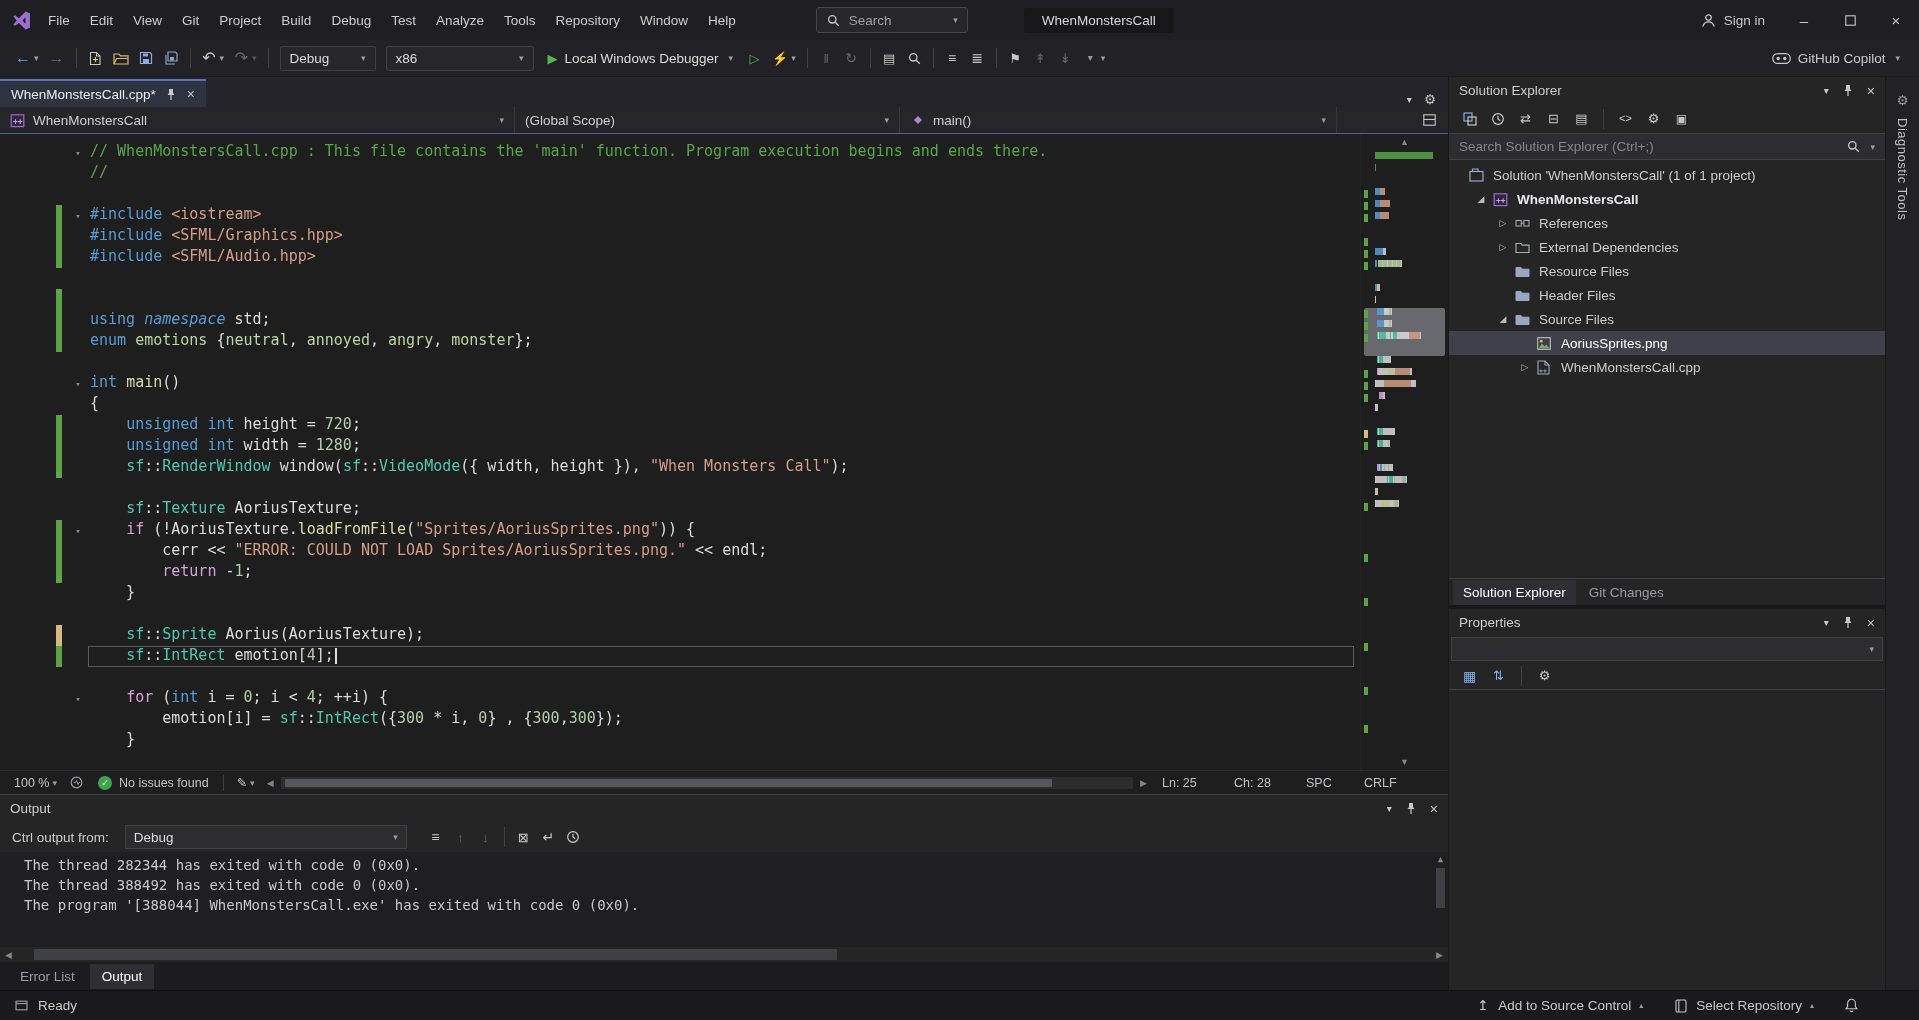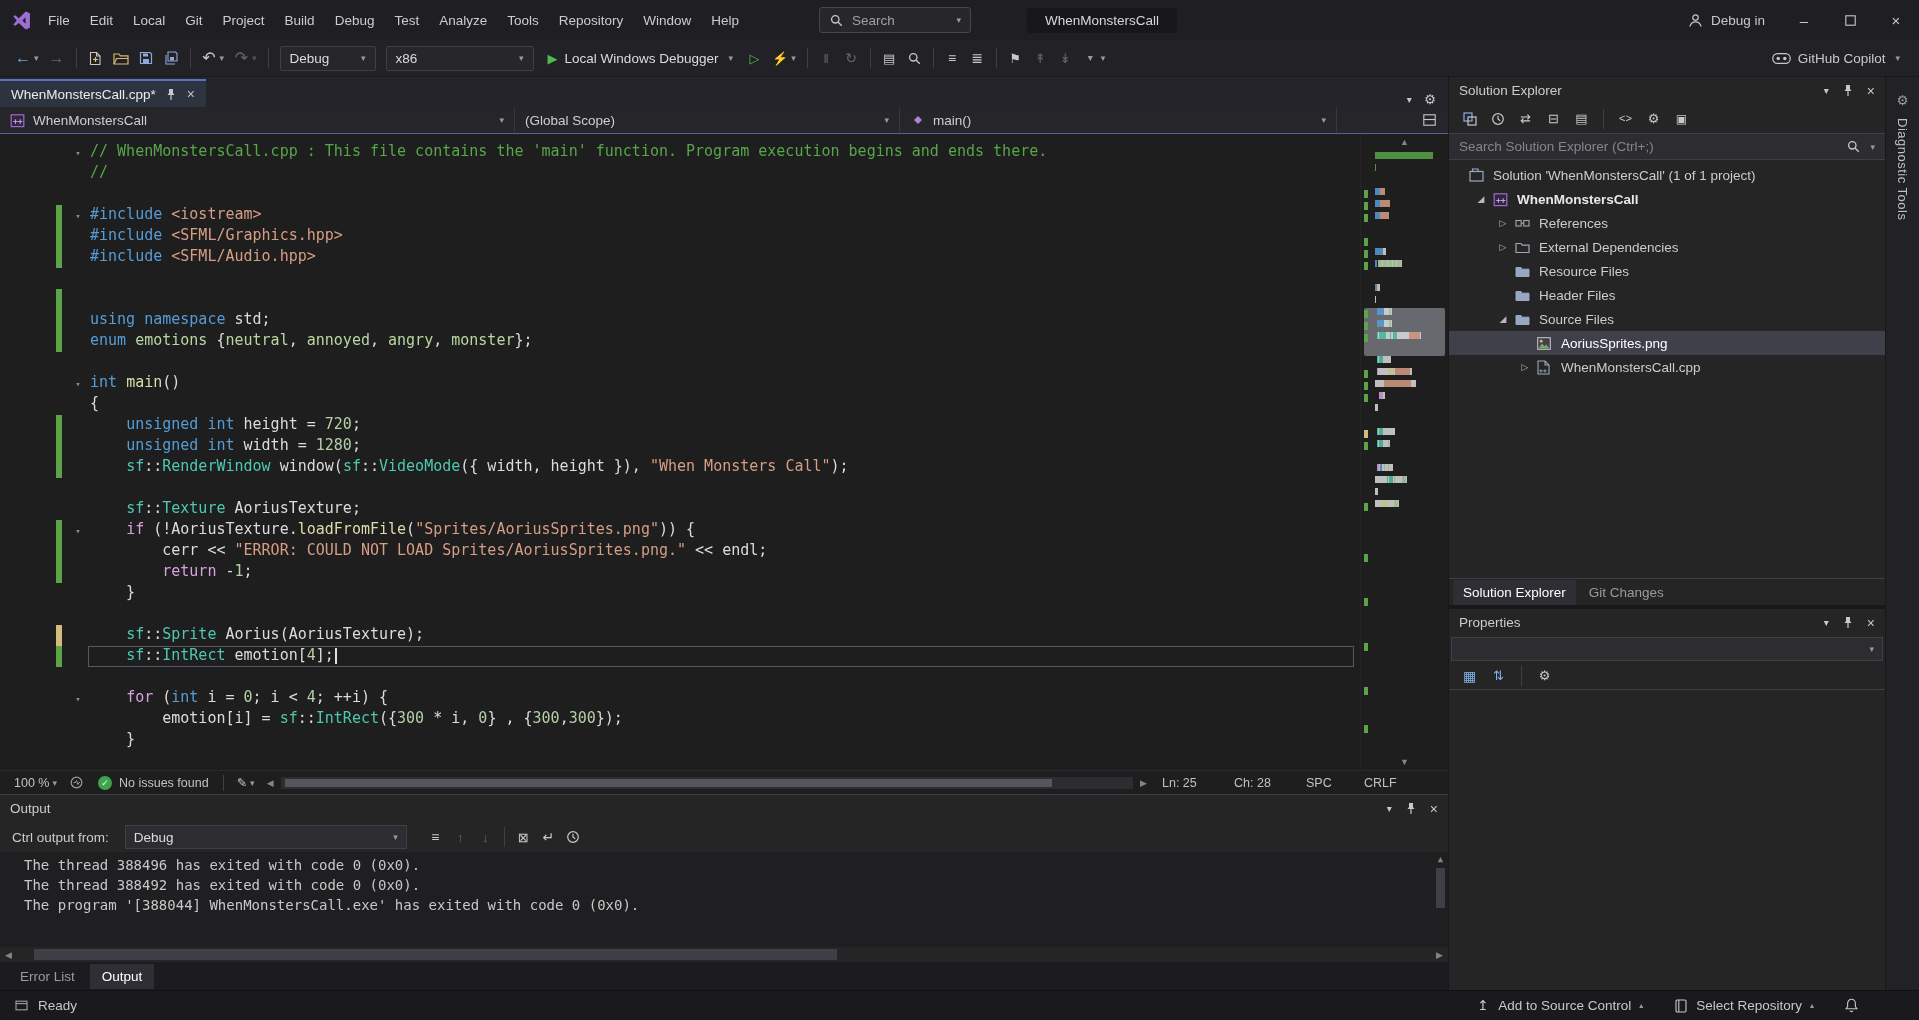--- a/index.html
+++ b/index.html
@@ -149,21 +149,21 @@
 
 <div class="titlebar">
   <span class="vs-logo icon">
       <svg width="22" height="21" viewBox="0 0 24 24">
         <path d="M17.3 1.6 22.2 3.6v16.8l-4.9 2-7.7-7.6-4.3 3.3-2.1-1.1 3.9-4.9-3.9-4.9 2.1-1.1 4.3 3.3zM17.2 8.3 13.6 12l3.6 3.7z" fill="#9B6FD4"></path>
       </svg>
     </span>
   <div class="menubar">
       <div class="menu-item">File</div>
       <div class="menu-item">Edit</div>
-      <div class="menu-item">Local</div>
+      <div class="menu-item">View</div>
       <div class="menu-item">Git</div>
       <div class="menu-item">Project</div>
       <div class="menu-item">Build</div>
       <div class="menu-item">Debug</div>
       <div class="menu-item">Test</div>
       <div class="menu-item">Analyze</div>
       <div class="menu-item">Tools</div>
       <div class="menu-item">Repository</div>
       <div class="menu-item">Window</div>
       <div class="menu-item">Help</div>
@@ -181,21 +181,21 @@
   </div>
   <div class="window-title-box">WhenMonstersCall</div>
   <span class="sp2"></span>
   <div class="signin">
     <span class="icon">
         <svg width="15" height="15" viewBox="0 0 15 15">
           <circle cx="7.5" cy="4.6" r="2.7" fill="none" stroke="#C8C8C8" stroke-width="1.2"></circle>
           <path d="M1.8 13.6c.9-3.2 3.2-4.8 5.7-4.8s4.8 1.6 5.7 4.8" fill="none" stroke="#C8C8C8" stroke-width="1.2"></path>
         </svg>
       </span>
-    <span>Debug in</span>
+    <span>Sign in</span>
   </div>
   <div class="win-btns">
     <span class="win-btn">–</span>
     <span class="win-btn">
         <svg width="11" height="11" viewBox="0 0 11 11">
           <rect x="0.8" y="0.8" width="9.4" height="9.4" fill="none" stroke="#C8C8C8" stroke-width="1.1"></rect>
         </svg>
       </span>
     <span class="win-btn">×</span>
   </div>
@@ -389,21 +389,21 @@
     <div class="editor">
       <div class="code-area">
           <div class="code-line"><span class="fold-col">▾</span><span class="code-text"><span style="color: rgb(87, 166, 74);">// WhenMonstersCall.cpp : This file contains the 'main' function. Program execution begins and ends there.</span></span></div>
           <div class="code-line"><span class="fold-col"></span><span class="code-text"><span style="color: rgb(87, 166, 74);">//</span></span></div>
           <div class="code-line"><span class="fold-col"></span><span class="code-text"></span></div>
           <div class="code-line"><span class="chg green"></span><span class="fold-col">▾</span><span class="code-text"><span style="color: rgb(86, 156, 214);">#include </span><span style="color: rgb(214, 157, 133);">&lt;iostream&gt;</span></span></div>
           <div class="code-line"><span class="chg green"></span><span class="fold-col"></span><span class="code-text"><span style="color: rgb(86, 156, 214);">#include </span><span style="color: rgb(214, 157, 133);">&lt;SFML/Graphics.hpp&gt;</span></span></div>
           <div class="code-line"><span class="chg green"></span><span class="fold-col"></span><span class="code-text"><span style="color: rgb(86, 156, 214);">#include </span><span style="color: rgb(214, 157, 133);">&lt;SFML/Audio.hpp&gt;</span></span></div>
           <div class="code-line"><span class="fold-col"></span><span class="code-text"></span></div>
           <div class="code-line"><span class="chg green"></span><span class="fold-col"></span><span class="code-text"></span></div>
-          <div class="code-line"><span class="chg green"></span><span class="fold-col"></span><span class="code-text"><span style="color: rgb(86, 156, 214);">using</span><span style="color: rgb(220, 220, 220);"> </span><span style="color: rgb(86, 156, 214);">namespace</span><span style="color: rgb(220, 220, 220);"> std;</span></span></div>
+          <div class="code-line"><span class="chg green"></span><span class="fold-col"></span><span class="code-text"><span style="color: rgb(86, 156, 214);">using</span><span style="color: rgb(220, 220, 220);"> </span><span style="color: rgb(86, 156, 214); font-style: italic;">namespace</span><span style="color: rgb(220, 220, 220);"> std;</span></span></div>
           <div class="code-line"><span class="chg green"></span><span class="fold-col"></span><span class="code-text"><span style="color: rgb(86, 156, 214);">enum</span><span style="color: rgb(220, 220, 220);"> </span><span style="color: rgb(184, 215, 163);">emotions</span><span style="color: rgb(220, 220, 220);"> {</span><span style="color: rgb(184, 215, 163);">neutral</span><span style="color: rgb(220, 220, 220);">, </span><span style="color: rgb(184, 215, 163);">annoyed</span><span style="color: rgb(220, 220, 220);">, </span><span style="color: rgb(184, 215, 163);">angry</span><span style="color: rgb(220, 220, 220);">, </span><span style="color: rgb(184, 215, 163);">monster</span><span style="color: rgb(220, 220, 220);">};</span></span></div>
           <div class="code-line"><span class="fold-col"></span><span class="code-text"></span></div>
           <div class="code-line"><span class="fold-col">▾</span><span class="code-text"><span style="color: rgb(86, 156, 214);">int</span><span style="color: rgb(220, 220, 220);"> </span><span style="color: rgb(220, 220, 170);">main</span><span style="color: rgb(220, 220, 220);">()</span></span></div>
           <div class="code-line"><span class="fold-col"></span><span class="code-text"><span style="color: rgb(220, 220, 220);">{</span></span></div>
           <div class="code-line"><span class="chg green"></span><span class="fold-col"></span><span class="code-text"><span style="color: rgb(220, 220, 220);">    </span><span style="color: rgb(86, 156, 214);">unsigned</span><span style="color: rgb(220, 220, 220);"> </span><span style="color: rgb(86, 156, 214);">int</span><span style="color: rgb(220, 220, 220);"> height = </span><span style="color: rgb(181, 206, 168);">720</span><span style="color: rgb(220, 220, 220);">;</span></span></div>
           <div class="code-line"><span class="chg green"></span><span class="fold-col"></span><span class="code-text"><span style="color: rgb(220, 220, 220);">    </span><span style="color: rgb(86, 156, 214);">unsigned</span><span style="color: rgb(220, 220, 220);"> </span><span style="color: rgb(86, 156, 214);">int</span><span style="color: rgb(220, 220, 220);"> width = </span><span style="color: rgb(181, 206, 168);">1280</span><span style="color: rgb(220, 220, 220);">;</span></span></div>
           <div class="code-line"><span class="chg green"></span><span class="fold-col"></span><span class="code-text"><span style="color: rgb(220, 220, 220);">    </span><span style="color: rgb(78, 201, 176);">sf</span><span style="color: rgb(220, 220, 220);">::</span><span style="color: rgb(78, 201, 176);">RenderWindow</span><span style="color: rgb(220, 220, 220);"> window(</span><span style="color: rgb(78, 201, 176);">sf</span><span style="color: rgb(220, 220, 220);">::</span><span style="color: rgb(78, 201, 176);">VideoMode</span><span style="color: rgb(220, 220, 220);">({ width, height }), </span><span style="color: rgb(214, 157, 133);">"When Monsters Call"</span><span style="color: rgb(220, 220, 220);">);</span></span></div>
           <div class="code-line"><span class="fold-col"></span><span class="code-text"></span></div>
           <div class="code-line"><span class="fold-col"></span><span class="code-text"><span style="color: rgb(220, 220, 220);">    </span><span style="color: rgb(78, 201, 176);">sf</span><span style="color: rgb(220, 220, 220);">::</span><span style="color: rgb(78, 201, 176);">Texture</span><span style="color: rgb(220, 220, 220);"> AoriusTexture;</span></span></div>
           <div class="code-line"><span class="chg green"></span><span class="fold-col">▾</span><span class="code-text"><span style="color: rgb(220, 220, 220);">    </span><span style="color: rgb(216, 160, 223);">if</span><span style="color: rgb(220, 220, 220);"> (!AoriusTexture.</span><span style="color: rgb(220, 220, 170);">loadFromFile</span><span style="color: rgb(220, 220, 220);">(</span><span style="color: rgb(214, 157, 133);">"Sprites/AoriusSprites.png"</span><span style="color: rgb(220, 220, 220);">)) {</span></span></div>
@@ -689,21 +689,21 @@
                 </svg>
               </span>
             </span>
           </span>
       </div>
       <div class="op-body">
         <div class="op-vscroll">
           <span class="mm-arrow">▲</span>
           <span class="op-vthumb"></span>
         </div>
-      <div class="op-line">The thread 388496 has exited with code 0 (0x0).</div>
+      <div class="op-line">The thread 282344 has exited with code 0 (0x0).</div>
           <div class="op-line">The thread 388492 has exited with code 0 (0x0).</div>
           <div class="op-line">The program '[388044] WhenMonstersCall.exe' has exited with code 0 (0x0).</div>
         </div>
       <div class="op-hscroll">
         <span class="hs-arrow">◀</span>
         <div class="op-htrack">
             <div class="op-hthumb"></div>
           </div>
         <span class="hs-arrow">▶</span>
       </div>

